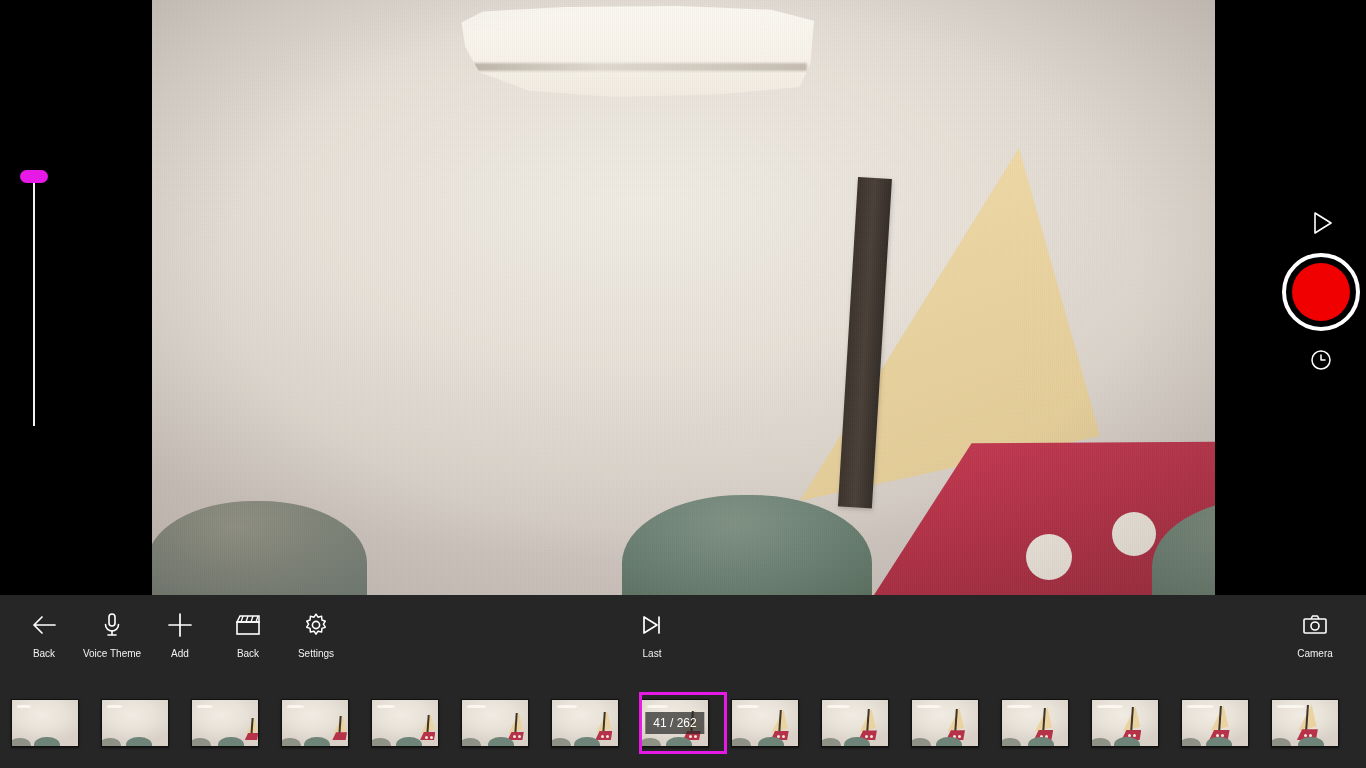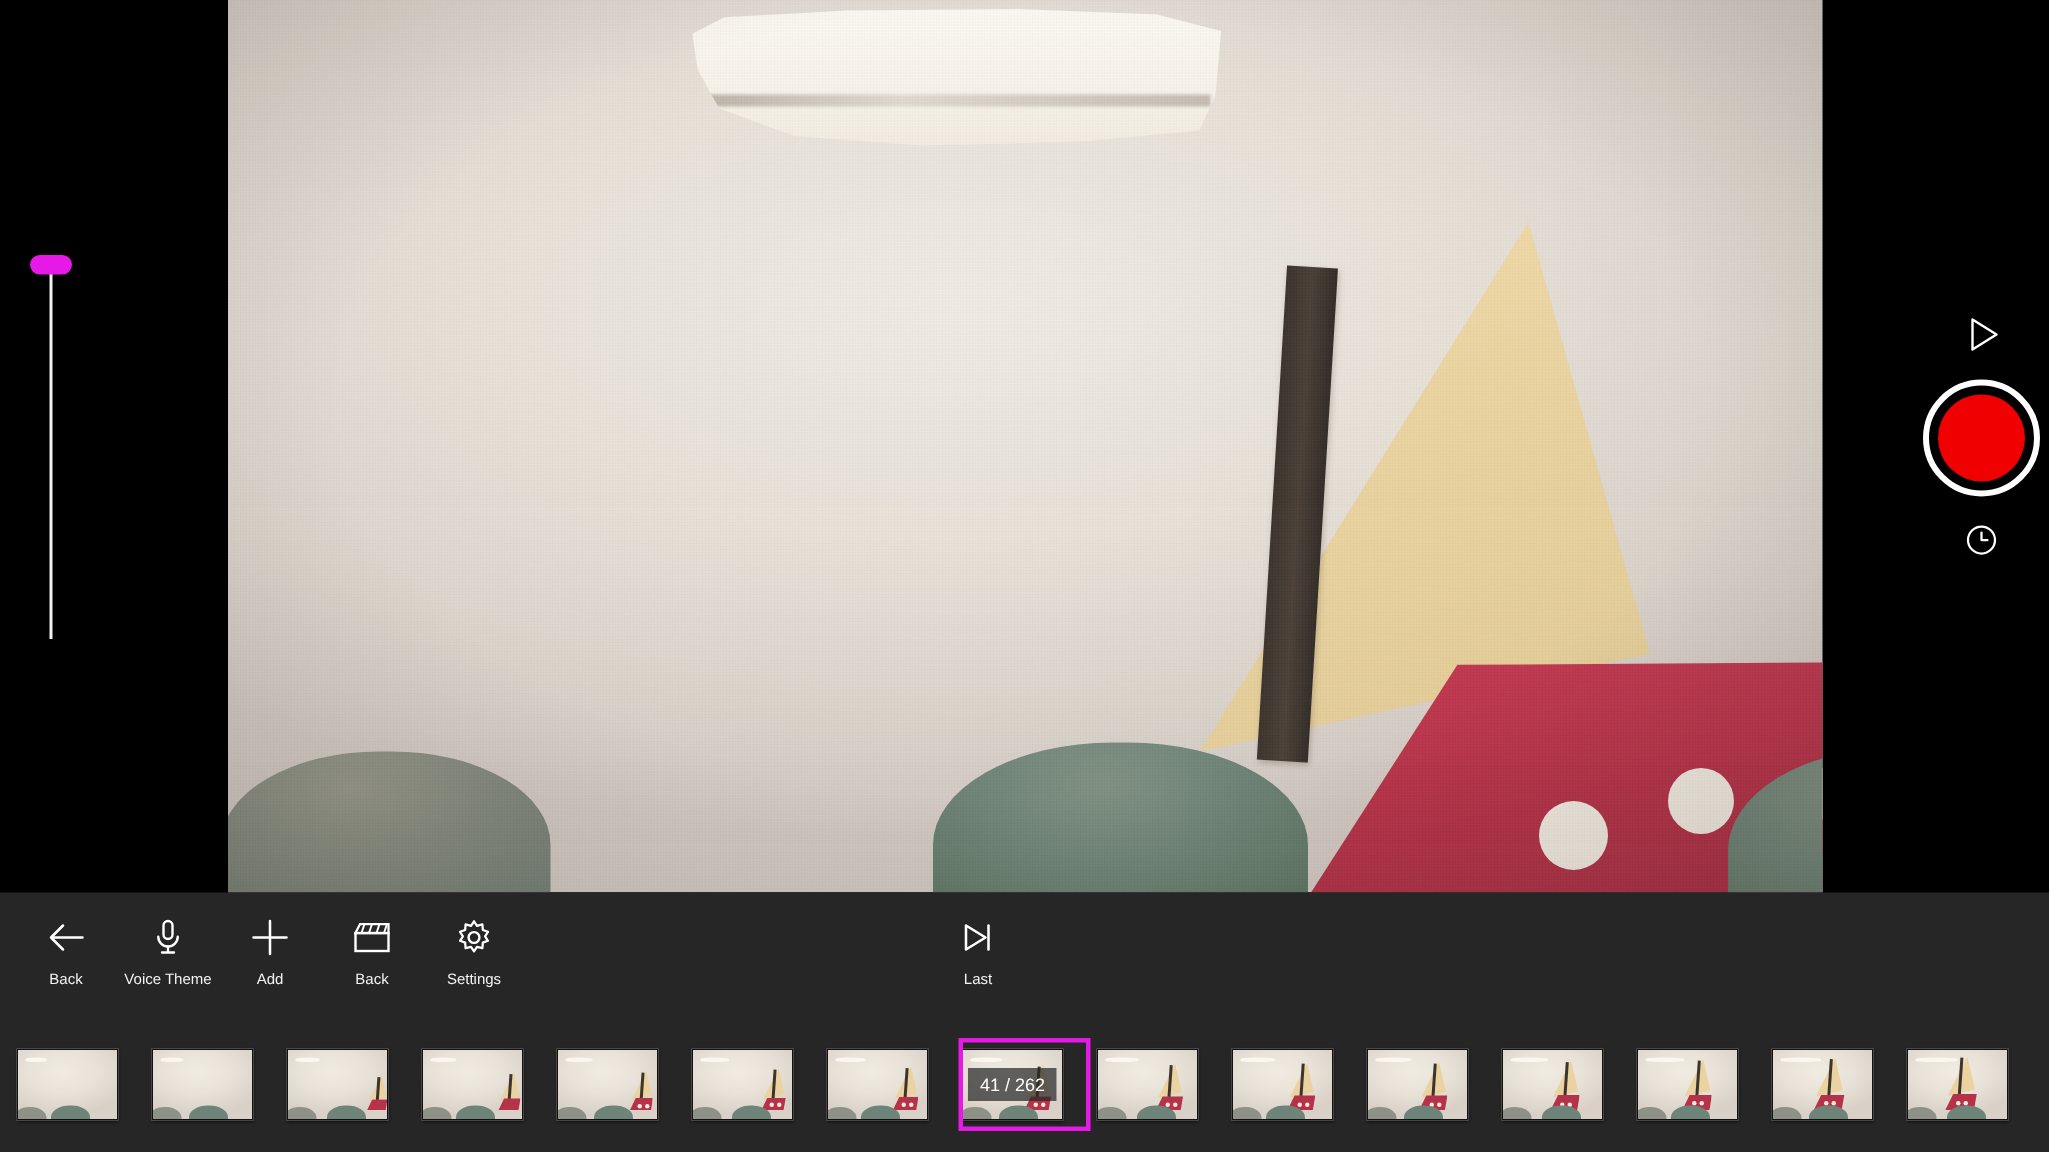--- a/index.html
+++ b/index.html
@@ -281,20 +281,30 @@
           <svg width="26" height="24" viewBox="0 0 26 24">
             <polygon points="5,4 5,20 18,12" fill="none" stroke="#ffffff" stroke-width="1.7" stroke-linejoin="round"></polygon>
             <path d="M20 4 L20 20" stroke="#ffffff" stroke-width="1.7" stroke-linecap="round"></path>
           </svg>
         </span>
         <span class="lbl">Last</span>
       </div>
     </div>
 
     <div class="tb-group tb-right">
+      <div class="tb-item wide">
+        <span class="ico">
+          <svg width="28" height="24" viewBox="0 0 28 24">
+            <rect x="3" y="6" width="22" height="14" rx="1" fill="none" stroke="#ffffff" stroke-width="1.6"></rect>
+            <path d="M10 6 L11.5 3 L16.5 3 L18 6" fill="none" stroke="#ffffff" stroke-width="1.5" stroke-linejoin="round"></path>
+            <circle cx="14" cy="13" r="4" fill="none" stroke="#ffffff" stroke-width="1.6"></circle>
+          </svg>
+        </span>
+        <span class="lbl">Camera</span>
+      </div>
     </div>
   </div>
 
   <div class="filmstrip">
     <div class="thumbs" id="thumbs">
         <div class="thumb-slot">
           <div class="thumb">
             <div class="t-bg"></div>
             <div class="t-cloud" style="left: 5px; top: 5px; width: 14px; height: 3px; opacity: 0.95;"></div>
             <div class="t-wave t-wl"></div>

